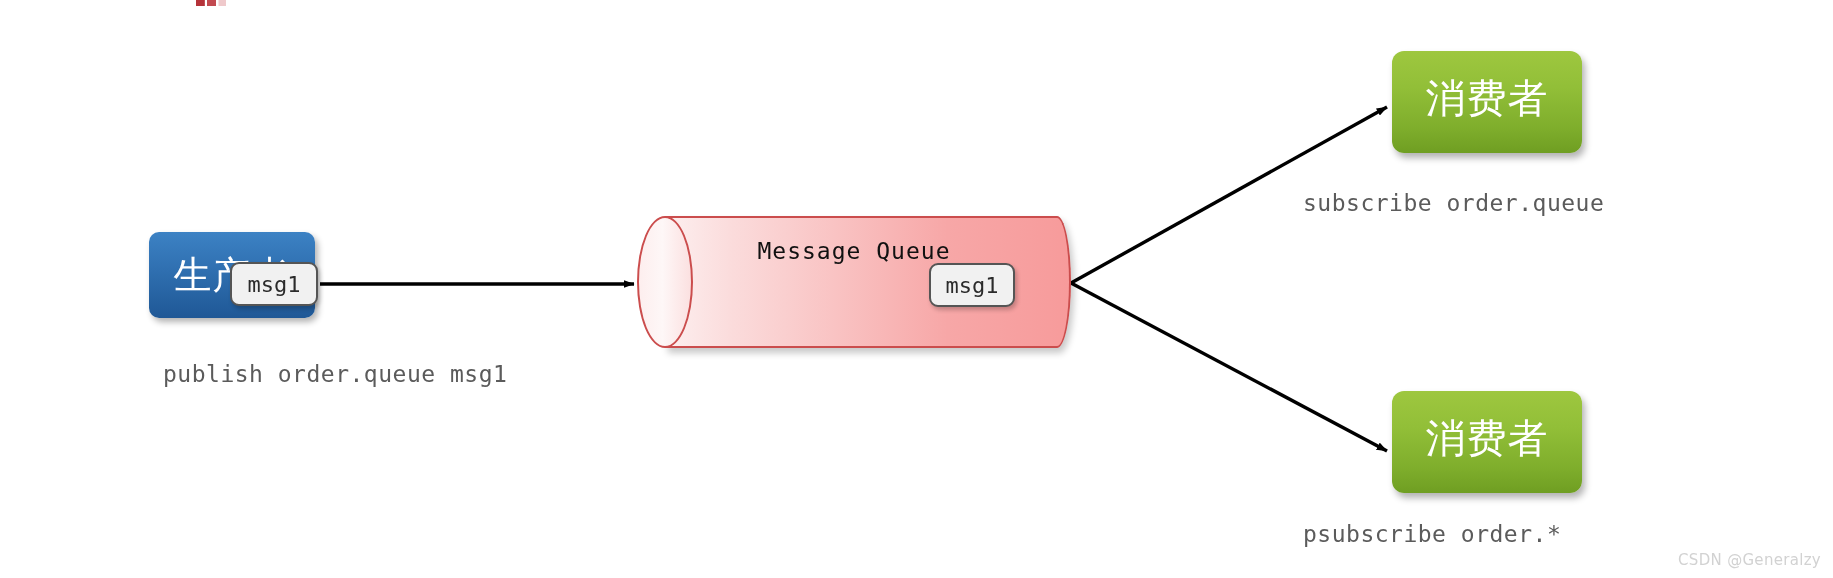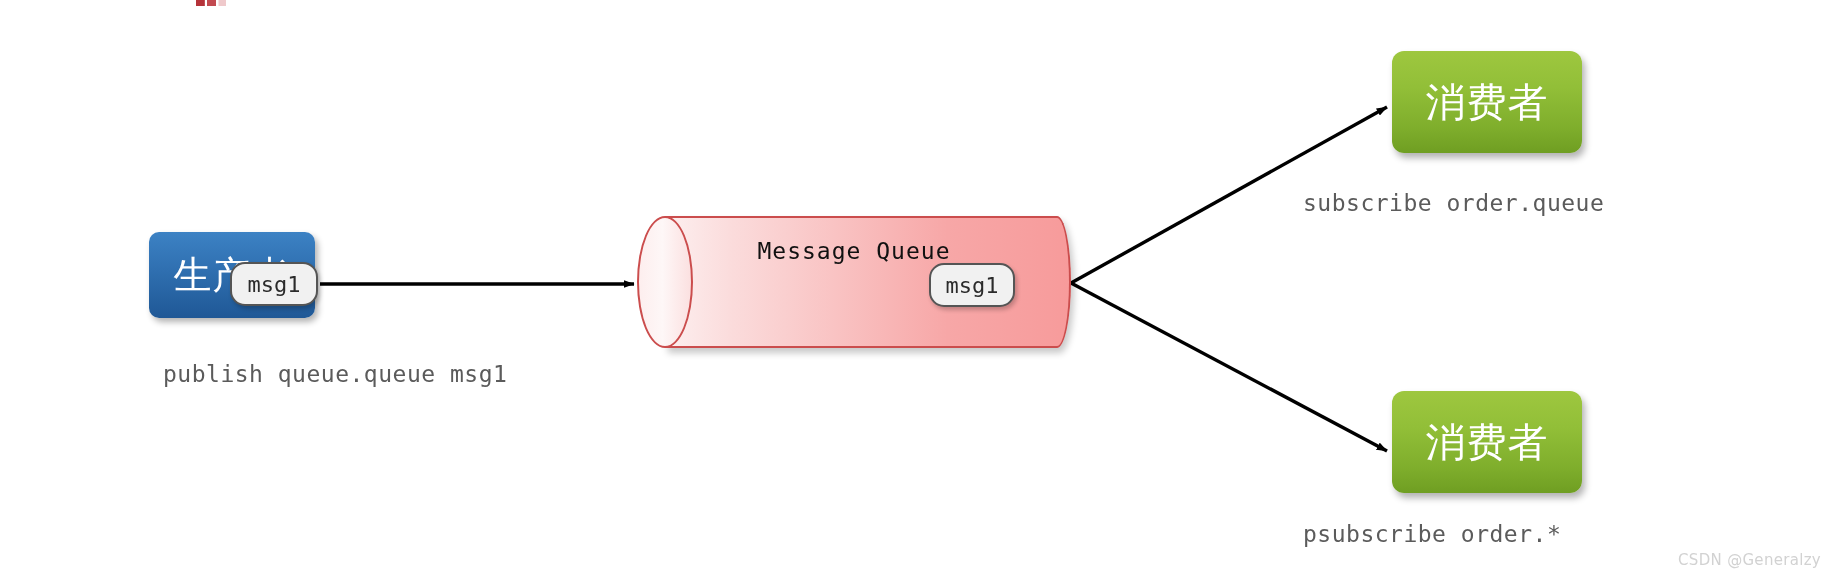--- a/index.html
+++ b/index.html
@@ -60,21 +60,21 @@
     border-radius: 12px;
     background: linear-gradient(to bottom, #9ec73f 0%, #92bf38 35%, #7fae2c 75%, #6f9e22 100%);
     box-shadow: 3px 5px 7px rgba(0,0,0,0.30);
     display: flex;
     align-items: center;
     justify-content: center;
   }
   .node-consumer.top    { left: 1392px; top: 51px;  }
   .node-consumer.bottom { left: 1392px; top: 391px; }
   .node-consumer .cn-label {
-    font-family: Liberation Sans, sans-serif;
+    font-family: Liberation Mono, monospace;
     font-size: 40px;
     color: #ffffff;
     line-height: 1;
     letter-spacing: 1px;
     white-space: nowrap;
   }
 
   
   .cylinder {
     position: absolute;
@@ -125,21 +125,21 @@
     color: #111111;
     letter-spacing: 1px;
   }
 
   
   .msg-chip {
     position: absolute;
     box-sizing: border-box;
     background: #f1f1f1;
     border: 2.2px solid #555555;
-    border-radius: 15px;
+    border-radius: 9px;
     font-family: "DejaVu Sans Mono", "Liberation Mono", monospace;
     font-size: 22px;
     color: #2b2b2b;
     display: flex;
     align-items: center;
     justify-content: center;
     box-shadow: 2px 3px 4px rgba(0,0,0,0.22);
   }
   .msg-chip.at-producer {
     left: 230px;
@@ -230,21 +230,21 @@
   <div class="msg-chip in-queue">msg1</div>
 
   <div class="node-consumer top">
     <span class="cn-label">消费者</span>
   </div>
 
   <div class="node-consumer bottom">
     <span class="cn-label">消费者</span>
   </div>
 
-  <div class="caption publish">publish queue.queue msg1</div>
+  <div class="caption publish">publish order.queue msg1</div>
 
   <div class="caption psubscribe">psubscribe order.*</div>
 
   <div class="caption subscribe">subscribe order.queue</div>
 
   <div class="watermark">CSDN @Generalzy</div>
 
 </div>
 
 </body></html>

